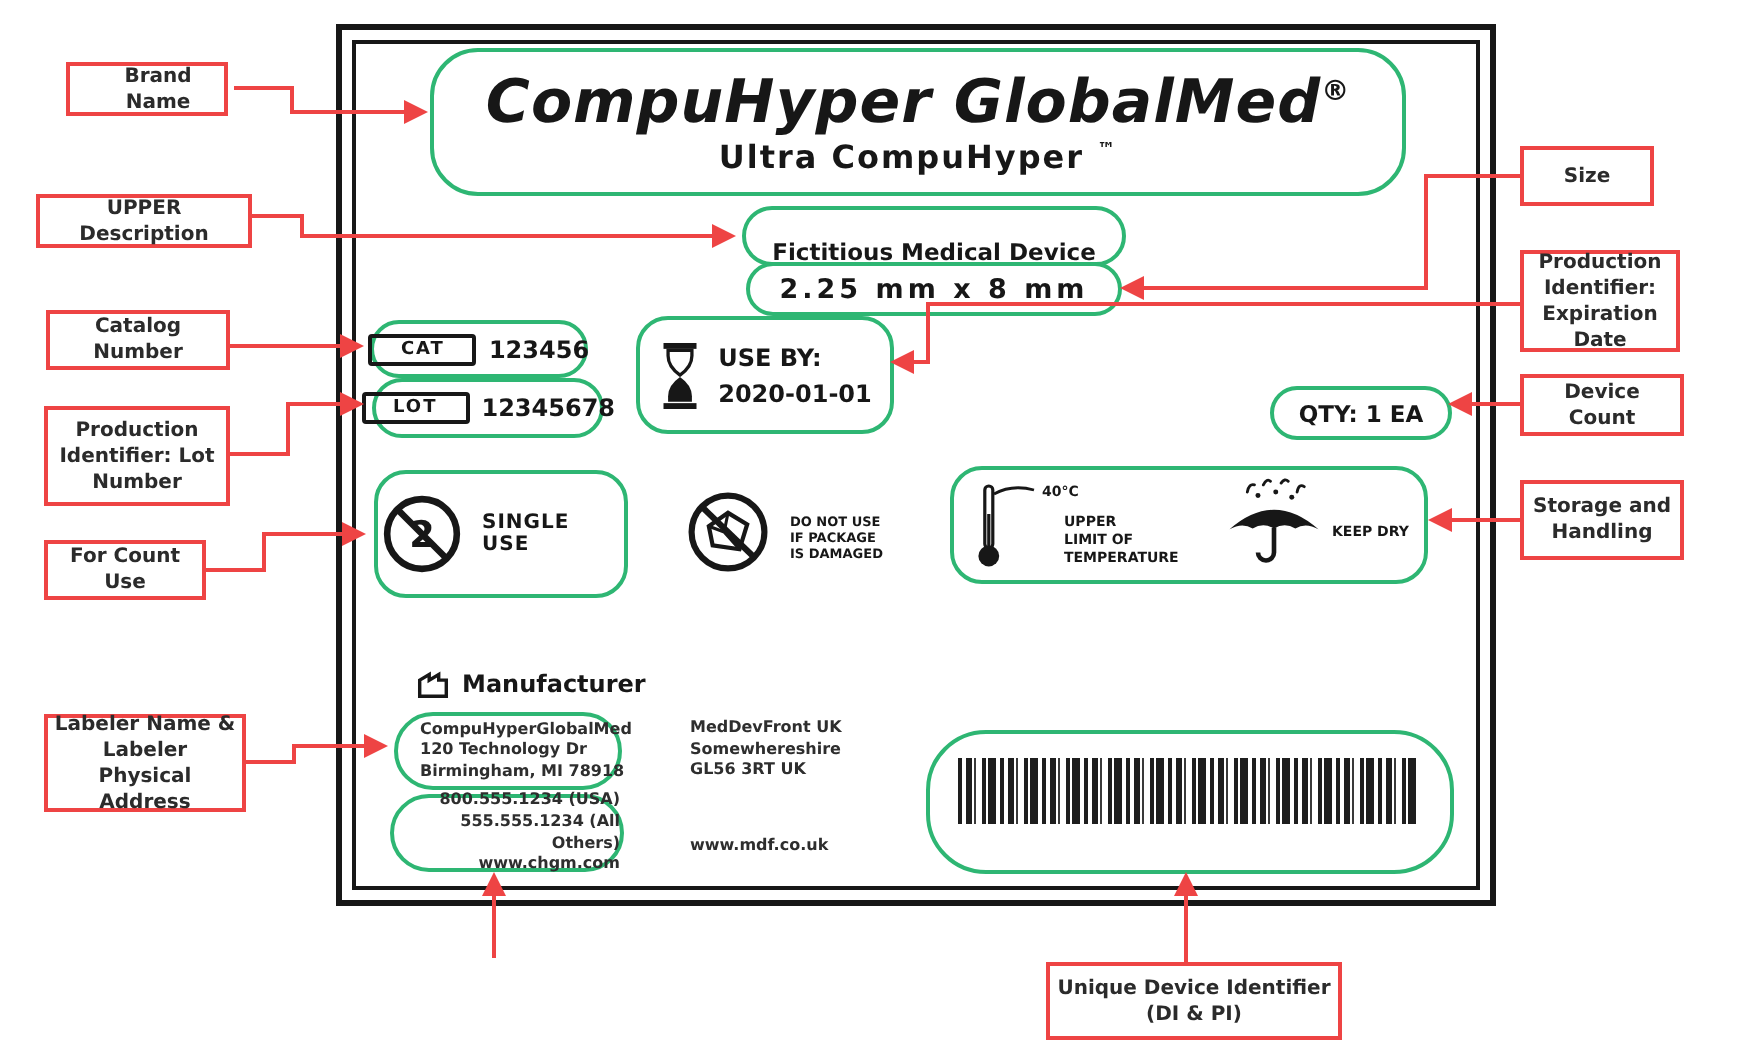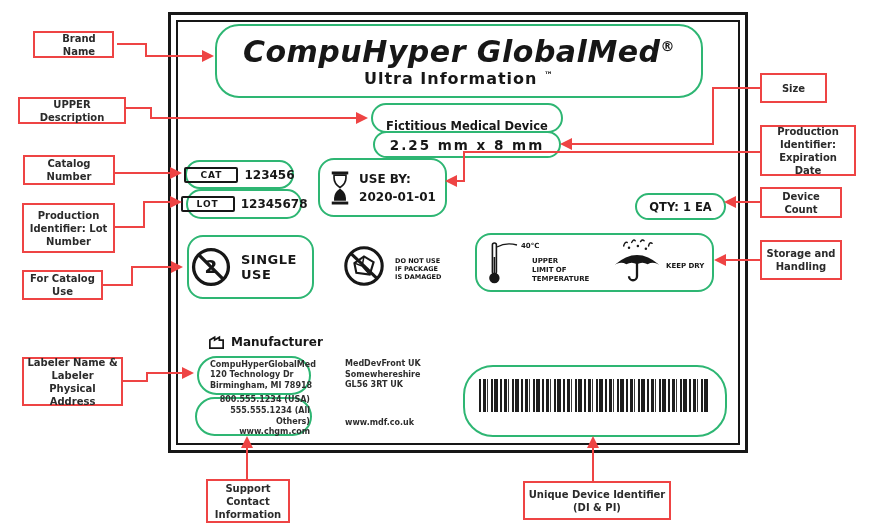--- a/index.html
+++ b/index.html
@@ -53,21 +53,21 @@
 <div id="canvas">
 
   <div class="frame" style="left:168px;top:12px;width:574px;height:435px;"></div>
   <div class="frame-inner" style="left:176px;top:20px;width:560px;height:421px;"></div>
 
   <div class="gbox" style="left:215px;top:24px;width:484px;height:70px;border-radius:24px;flex-direction:column;">
     <div class="brand-title">
       <span>CompuHyper GlobalMed</span><span class="sup">®</span>
     </div>
     <div class="brand-sub">
-      <span>Ultra Information</span> <span class="sup-sm">™</span>
+      <span>Ultra CompuHyper</span> <span class="sup-sm">™</span>
     </div>
   </div>
 
   <div class="gbox goval" style="left:371px;top:103px;width:188px;height:26px;">
     <span class="bold" style="font-size:11.5px;margin-top:16px;">Fictitious Medical Device</span>
   </div>
   <div class="gbox goval" style="left:373px;top:131px;width:184px;height:23px;">
     <span class="bold" style="font-size:13.5px;letter-spacing:2px;">2.25 mm x 8 mm</span>
   </div>
 
@@ -100,21 +100,21 @@
   </div>
 
   <div class="gbox" style="left:187px;top:235px;width:123px;height:60px;border-radius:16px;gap:8px;">
     <span>
       <svg width="44" height="44" viewBox="0 0 48 48">
         <circle cx="24" cy="24" r="19" fill="none" stroke="#171717" stroke-width="3.6"></circle>
         <text x="24" y="31" text-anchor="middle" font-size="20" font-weight="bold" fill="#171717" font-family="DejaVu Sans, sans-serif">2</text>
         <line x1="10.5" y1="10.5" x2="37.5" y2="37.5" stroke="#171717" stroke-width="3.6"></line>
       </svg>
     </span>
-    <span class="bold" style="font-size:13px;letter-spacing:0.5px;">SINGLE USE</span>
+    <span class="bold" style="font-size:10px;letter-spacing:0.5px;">SINGLE USE</span>
   </div>
 
   <span class="abs" style="left:341px;top:243px;">
     <svg width="46" height="46" viewBox="0 0 48 48">
       <circle cx="24" cy="24" r="19" fill="none" stroke="#171717" stroke-width="3.2"></circle>
       <path d="M14,21 L24,14 L34,20 L30,33 L16,31 Z" fill="none" stroke="#171717" stroke-width="2.2"></path>
       <path d="M24,14 L22,24 L30,33 M14,21 L22,24" fill="none" stroke="#171717" stroke-width="1.6"></path>
       <line x1="10.5" y1="11" x2="37.5" y2="37" stroke="#171717" stroke-width="3.2"></line>
     </svg>
   </span>
@@ -181,26 +181,25 @@
   </div>
   <span class="abs addr" style="left:345px;top:418px;">www.mdf.co.uk</span>
 
   <div class="gbox" style="left:463px;top:365px;width:260px;height:68px;border-radius:30px;"></div>
   <div class="barcode-bars" style="left:479px;top:379px;width:229px;height:33px;"></div>
 
   <div class="callout" style="left:33px;top:31px;width:81px;height:27px;padding-left:14px;">Brand Name</div>
   <div class="callout" style="left:18px;top:97px;width:108px;height:27px;">UPPER Description</div>
   <div class="callout" style="left:23px;top:155px;width:92px;height:30px;">Catalog Number</div>
   <div class="callout" style="left:22px;top:203px;width:93px;height:50px;">Production Identifier: Lot Number</div>
-  <div class="callout" style="left:22px;top:270px;width:81px;height:30px;">For Catalog Use</div>
+  <div class="callout" style="left:22px;top:270px;width:81px;height:30px;">For Count Use</div>
   <div class="callout" style="left:22px;top:357px;width:101px;height:49px;">Labeler Name &amp; Labeler Physical Address</div>
-  <div class="callout" style="left:206px;top:479px;width:84px;height:44px;">Support Contact Information</div>
   <div class="callout" style="left:523px;top:481px;width:148px;height:39px;">Unique Device Identifier (DI &amp; PI)</div>
   <div class="callout" style="left:760px;top:73px;width:67px;height:30px;">Size</div>
-  <div class="callout" style="left:760px;top:125px;width:96px;height:51px;">Production Identifier: Expiration Date</div>
+  <div class="callout" style="left:760px;top:125px;width:80px;height:51px;">Production Identifier: Expiration Date</div>
   <div class="callout" style="left:760px;top:187px;width:82px;height:31px;">Device Count</div>
   <div class="callout" style="left:760px;top:240px;width:82px;height:40px;">Storage and Handling</div>
 
   <div class="seg" style="left:117px;top:43px;width:30px;height:2px;"></div>
   <div class="seg" style="left:145px;top:43px;width:2px;height:14px;"></div>
   <div class="seg" style="left:145px;top:55px;width:58px;height:2px;"></div>
   <div class="arr-r" style="left:202px;top:50px;"></div>
 
   <div class="seg" style="left:126px;top:107px;width:26px;height:2px;"></div>
   <div class="seg" style="left:150px;top:107px;width:2px;height:12px;"></div>

